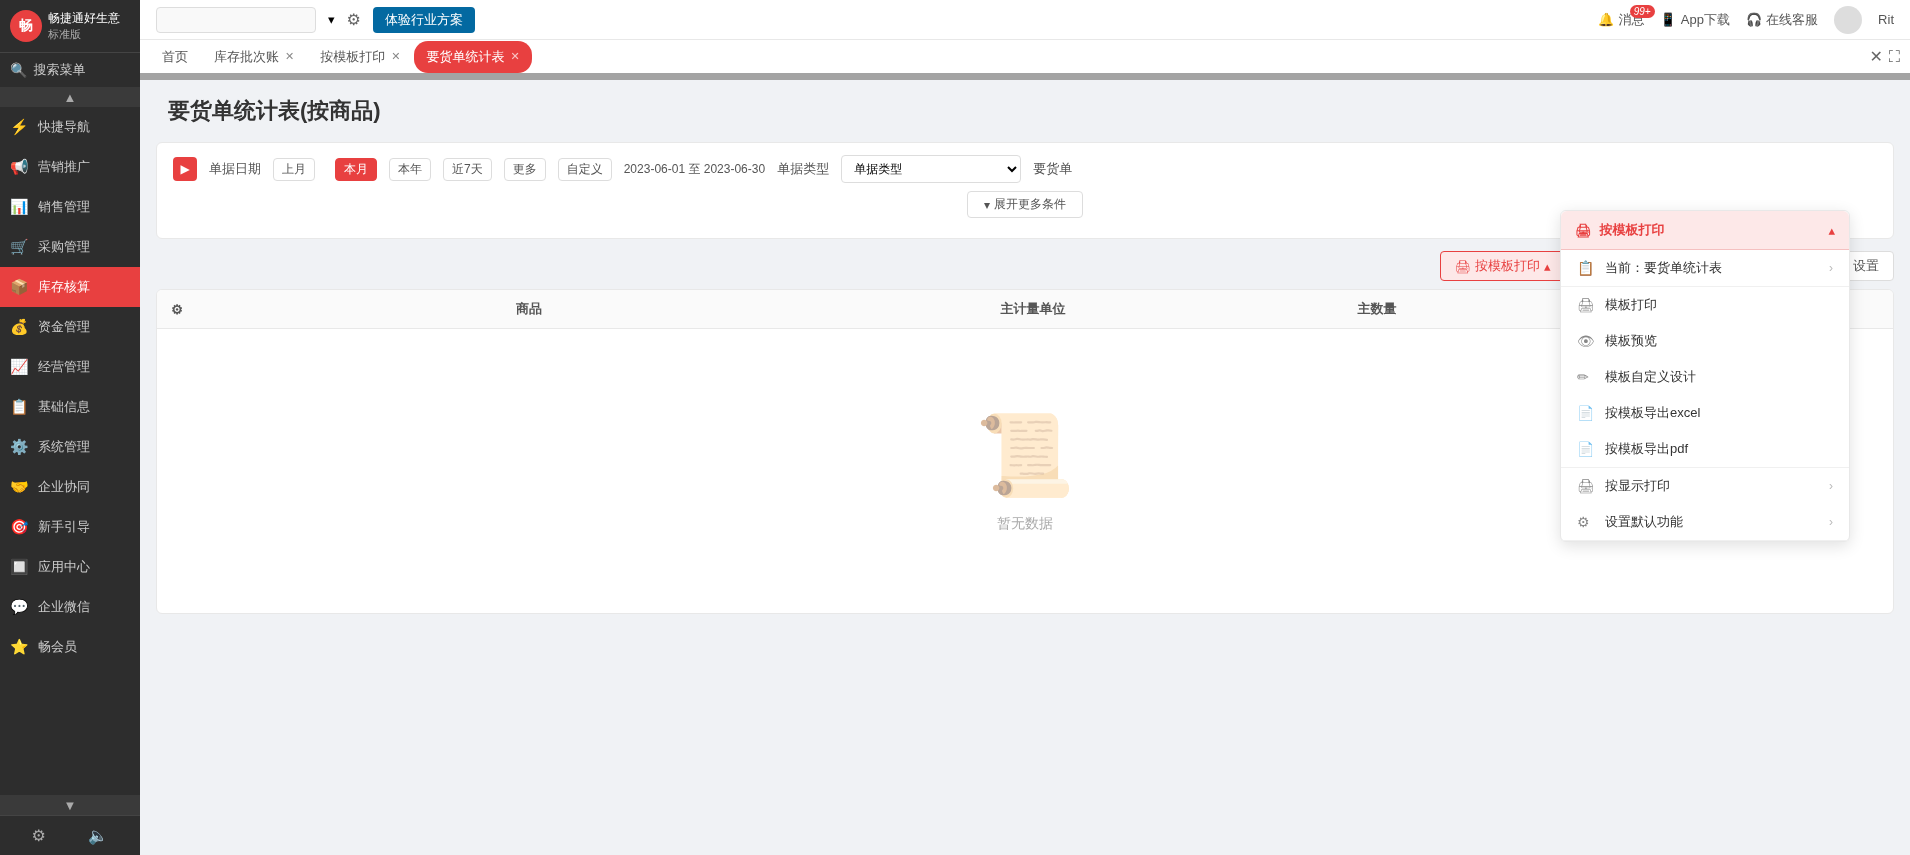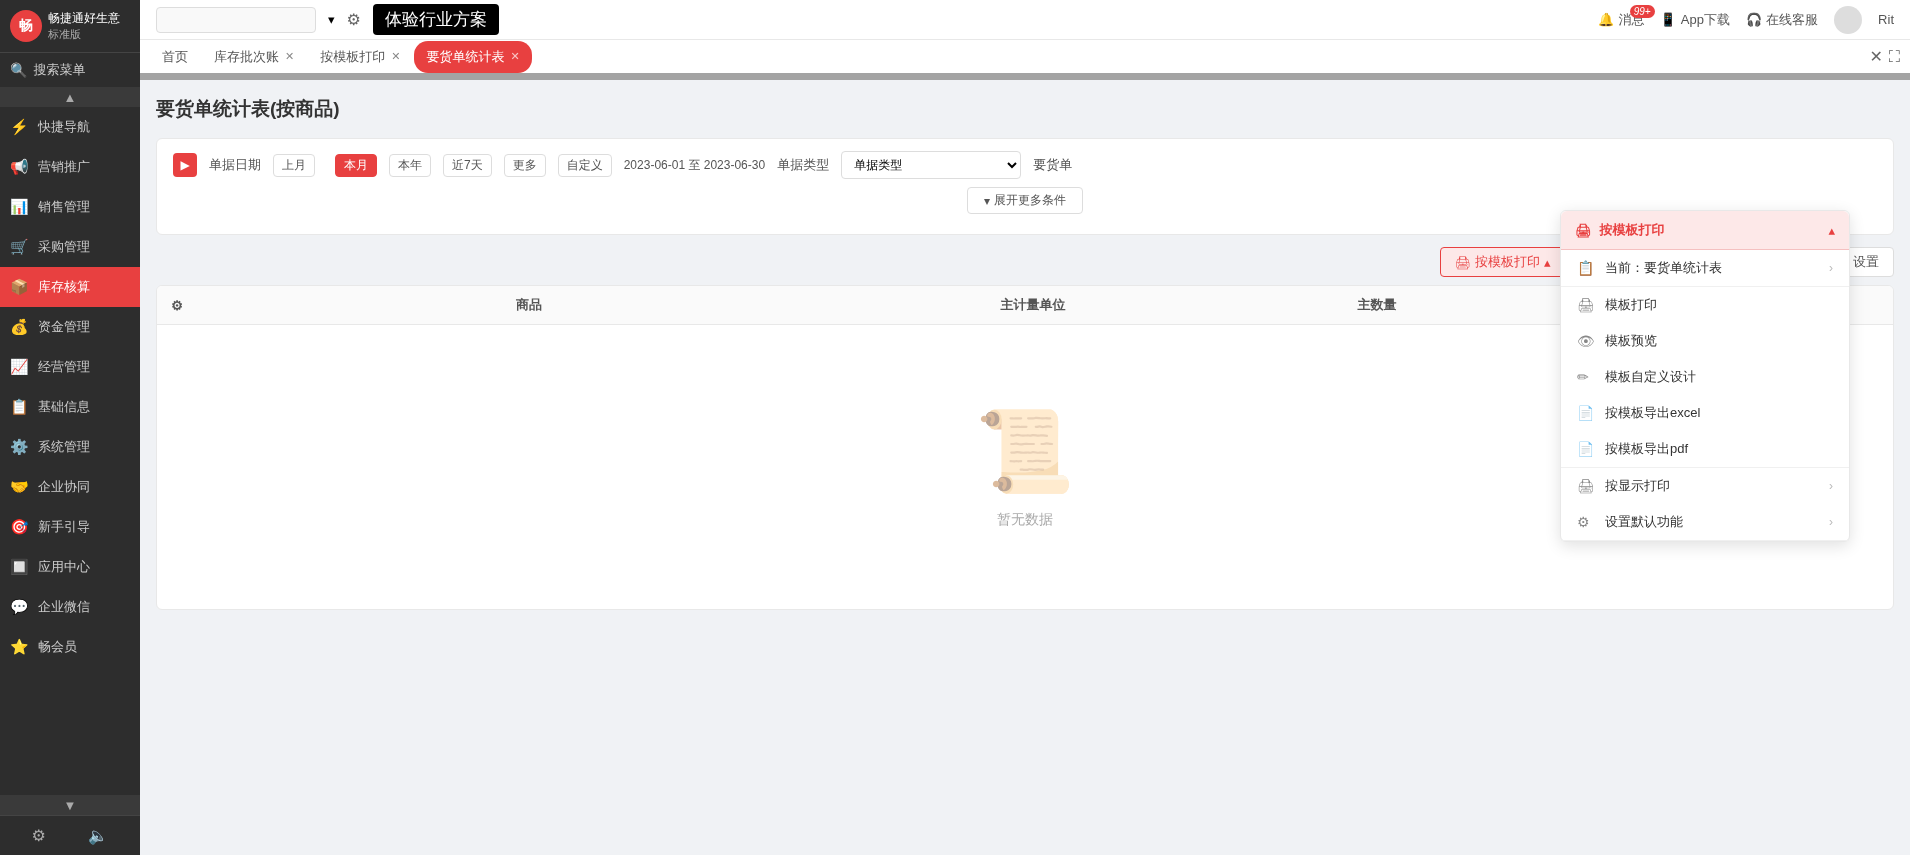--- a/index.html
+++ b/index.html
@@ -78,22 +78,22 @@
     }
     .badge {
       position: absolute; top: -6px; right: -10px;
       background: #e84040; color: #fff; font-size: 10px;
       border-radius: 8px; padding: 1px 4px; min-width: 16px; text-align: center; font-style: italic;
     }
     .top-header-avatar {
       width: 28px; height: 28px; background: #ddd; border-radius: 50%;
     }
     .trial-btn {
-      background: #000000; color: #fff; border: none; border-radius: 4px;
-      padding: 4px 12px; cursor: pointer; font-size: 17px;
+      background: #0369a1; color: #fff; border: none; border-radius: 4px;
+      padding: 4px 12px; cursor: pointer; font-size: 13px;
     }
     .gear-btn { cursor: pointer; font-size: 16px; color: #666; }
 
     
     .tab-bar {
       height: 40px; background: #fff; display: flex; align-items: center;
       padding: 0 10px; border-bottom: 7px solid #a3a3a3; gap: 2px;
       position: relative;
     }
     .tab {
@@ -104,21 +104,21 @@
     .tab.active { background: #e84040; color: #fff; border-radius: 14px; }
     .tab-close { margin-left: 6px; font-size: 11px; opacity: 0.7; }
     .tab-bar-right { margin-left: auto; display: flex; align-items: center; gap: 6px; }
     .tab-window-btn { cursor: pointer; font-size: 16px; color: #666; }
 
     
     .content { flex: 1; overflow-y: auto; padding: 16px; background: #f0f2f5; position: relative; }
 
     
     .page-header { margin-bottom: 16px; }
-    .page-title { font-size: 19px; font-weight: bold; color: #333; }
+    .page-title { font-size: 22px; font-weight: bold; color: #333; margin-left: 12px; }
 
     
     .filter-bar {
       background: #fff; border-radius: 6px; padding: 12px 16px;
       margin-bottom: 12px; border: 1px solid #e8e8e8;
     }
     .filter-row { display: flex; align-items: center; gap: 12px; flex-wrap: wrap; margin-bottom: 8px; }
     .filter-label { color: #555; font-size: 13px; white-space: nowrap; }
     .filter-expand-icon {
       width: 24px; height: 24px; background: #e84040; border-radius: 4px;

